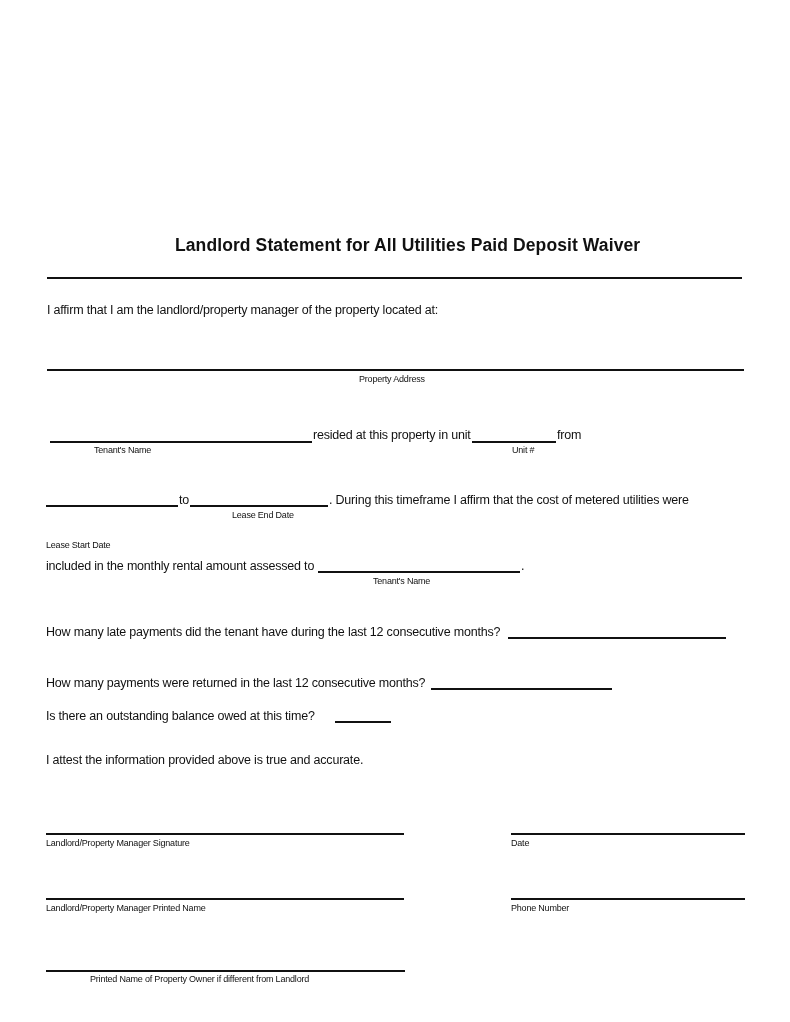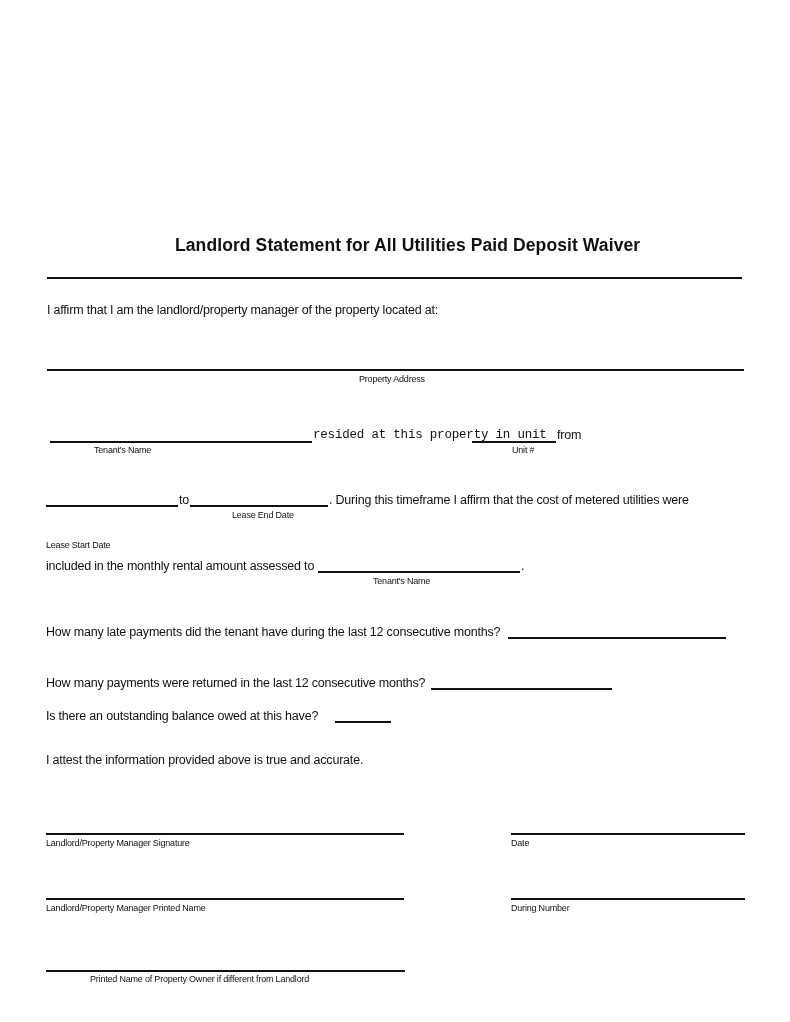--- a/index.html
+++ b/index.html
@@ -17,21 +17,21 @@
 
 <div class="abs title" style="left:143px; top:235px;margin-left:32px;">Landlord Statement for All Utilities Paid Deposit Waiver</div>
 <div class="line" style="left:47px; top:277px; width:695px;"></div>
 
 <div class="abs body-text" style="left:47px; top:303px;">I affirm that I am the landlord/property manager of the property located at:</div>
 
 <div class="line" style="left:47px; top:369px; width:697px;"></div>
 <div class="abs small" style="left:359px; top:374px;">Property Address</div>
 
 <div class="line" style="left:50px; top:441px; width:262px;"></div>
-<div class="abs body-text" style="left:313px; top:428px;font-family:Liberation Mono, monospace;">resided at this property in unit</div>
+<div class="abs body-text" style="left:313px; top:428px;">resided at this property in unit</div>
 <div class="line" style="left:472px; top:441px; width:84px;"></div>
 <div class="abs body-text" style="left:557px; top:428px;">from</div>
 <div class="abs small" style="left:94px; top:445px;">Tenant's Name</div>
 <div class="abs small" style="left:512px; top:445px;">Unit #</div>
 
 <div class="line" style="left:46px; top:505px; width:132px;"></div>
 <div class="abs body-text" style="left:179px; top:493px;">to</div>
 <div class="line" style="left:190px; top:505px; width:138px;"></div>
 <div class="abs body-text" style="left:329px; top:493px;">. During this timeframe I affirm that the cost of metered utilities were</div>
 <div class="abs small" style="left:46px; top:540px;">Lease Start Date</div>
@@ -41,29 +41,29 @@
 <div class="line" style="left:318px; top:571px; width:202px;"></div>
 <div class="abs body-text" style="left:521px; top:559px;">.</div>
 <div class="abs small" style="left:373px; top:576px;">Tenant's Name</div>
 
 <div class="abs body-text" style="left:46px; top:625px;">How many late payments did the tenant have during the last 12 consecutive months?</div>
 <div class="line" style="left:508px; top:637px; width:218px;"></div>
 
 <div class="abs body-text" style="left:46px; top:676px;">How many payments were returned in the last 12 consecutive months?</div>
 <div class="line" style="left:431px; top:688px; width:181px;"></div>
 
-<div class="abs body-text" style="left:46px; top:709px;">Is there an outstanding balance owed at this have?</div>
+<div class="abs body-text" style="left:46px; top:709px;">Is there an outstanding balance owed at this time?</div>
 <div class="line" style="left:335px; top:721px; width:56px;"></div>
 
 <div class="abs body-text" style="left:46px; top:753px;text-align:center;">I attest the information provided above is true and accurate.</div>
 
 <div class="line" style="left:46px; top:833px; width:358px;"></div>
 <div class="abs small" style="left:46px; top:838px;">Landlord/Property Manager Signature</div>
 <div class="line" style="left:511px; top:833px; width:234px;"></div>
 <div class="abs small" style="left:511px; top:838px;">Date</div>
 
 <div class="line" style="left:46px; top:898px; width:358px;"></div>
 <div class="abs small" style="left:46px; top:903px;">Landlord/Property Manager Printed Name</div>
 <div class="line" style="left:511px; top:898px; width:234px;"></div>
-<div class="abs small" style="left:511px; top:903px;">During Number</div>
+<div class="abs small" style="left:511px; top:903px;">Phone Number</div>
 
 <div class="line thin" style="left:46px; top:970px; width:359px;"></div>
 <div class="abs small" style="left:46px; top:974px;padding-left:44px;">Printed Name of Property Owner if different from Landlord</div>
 
 </body></html>

